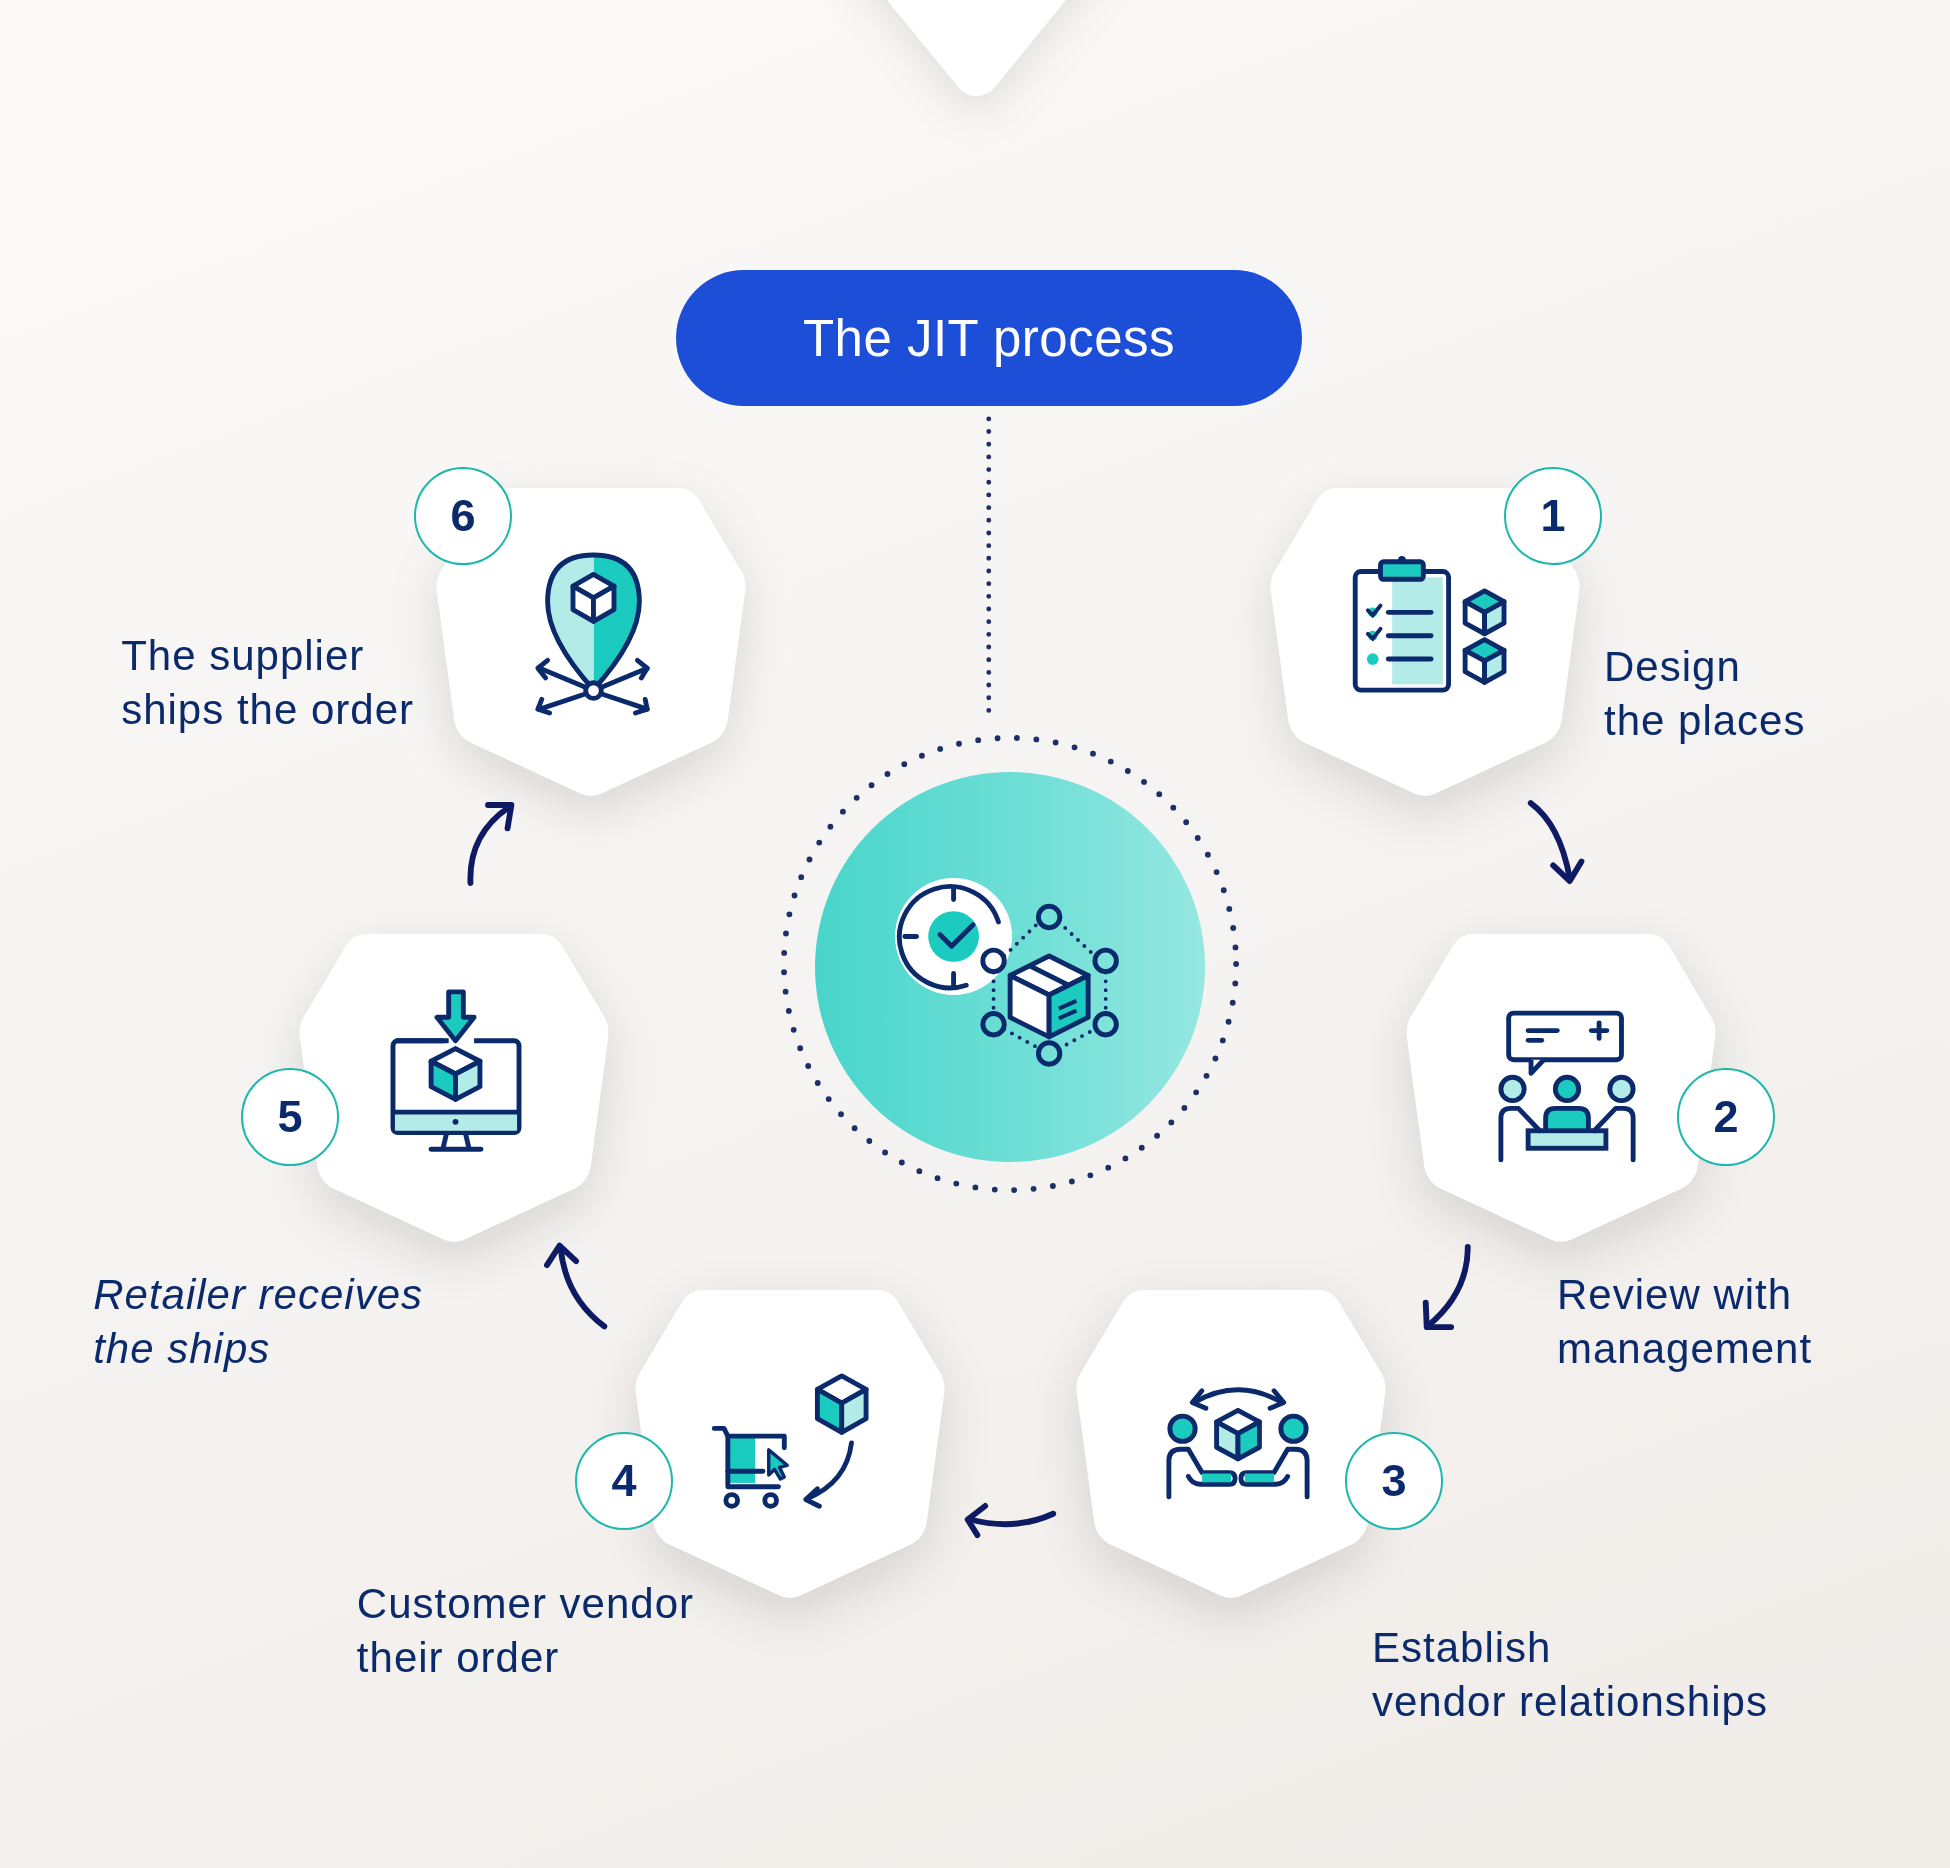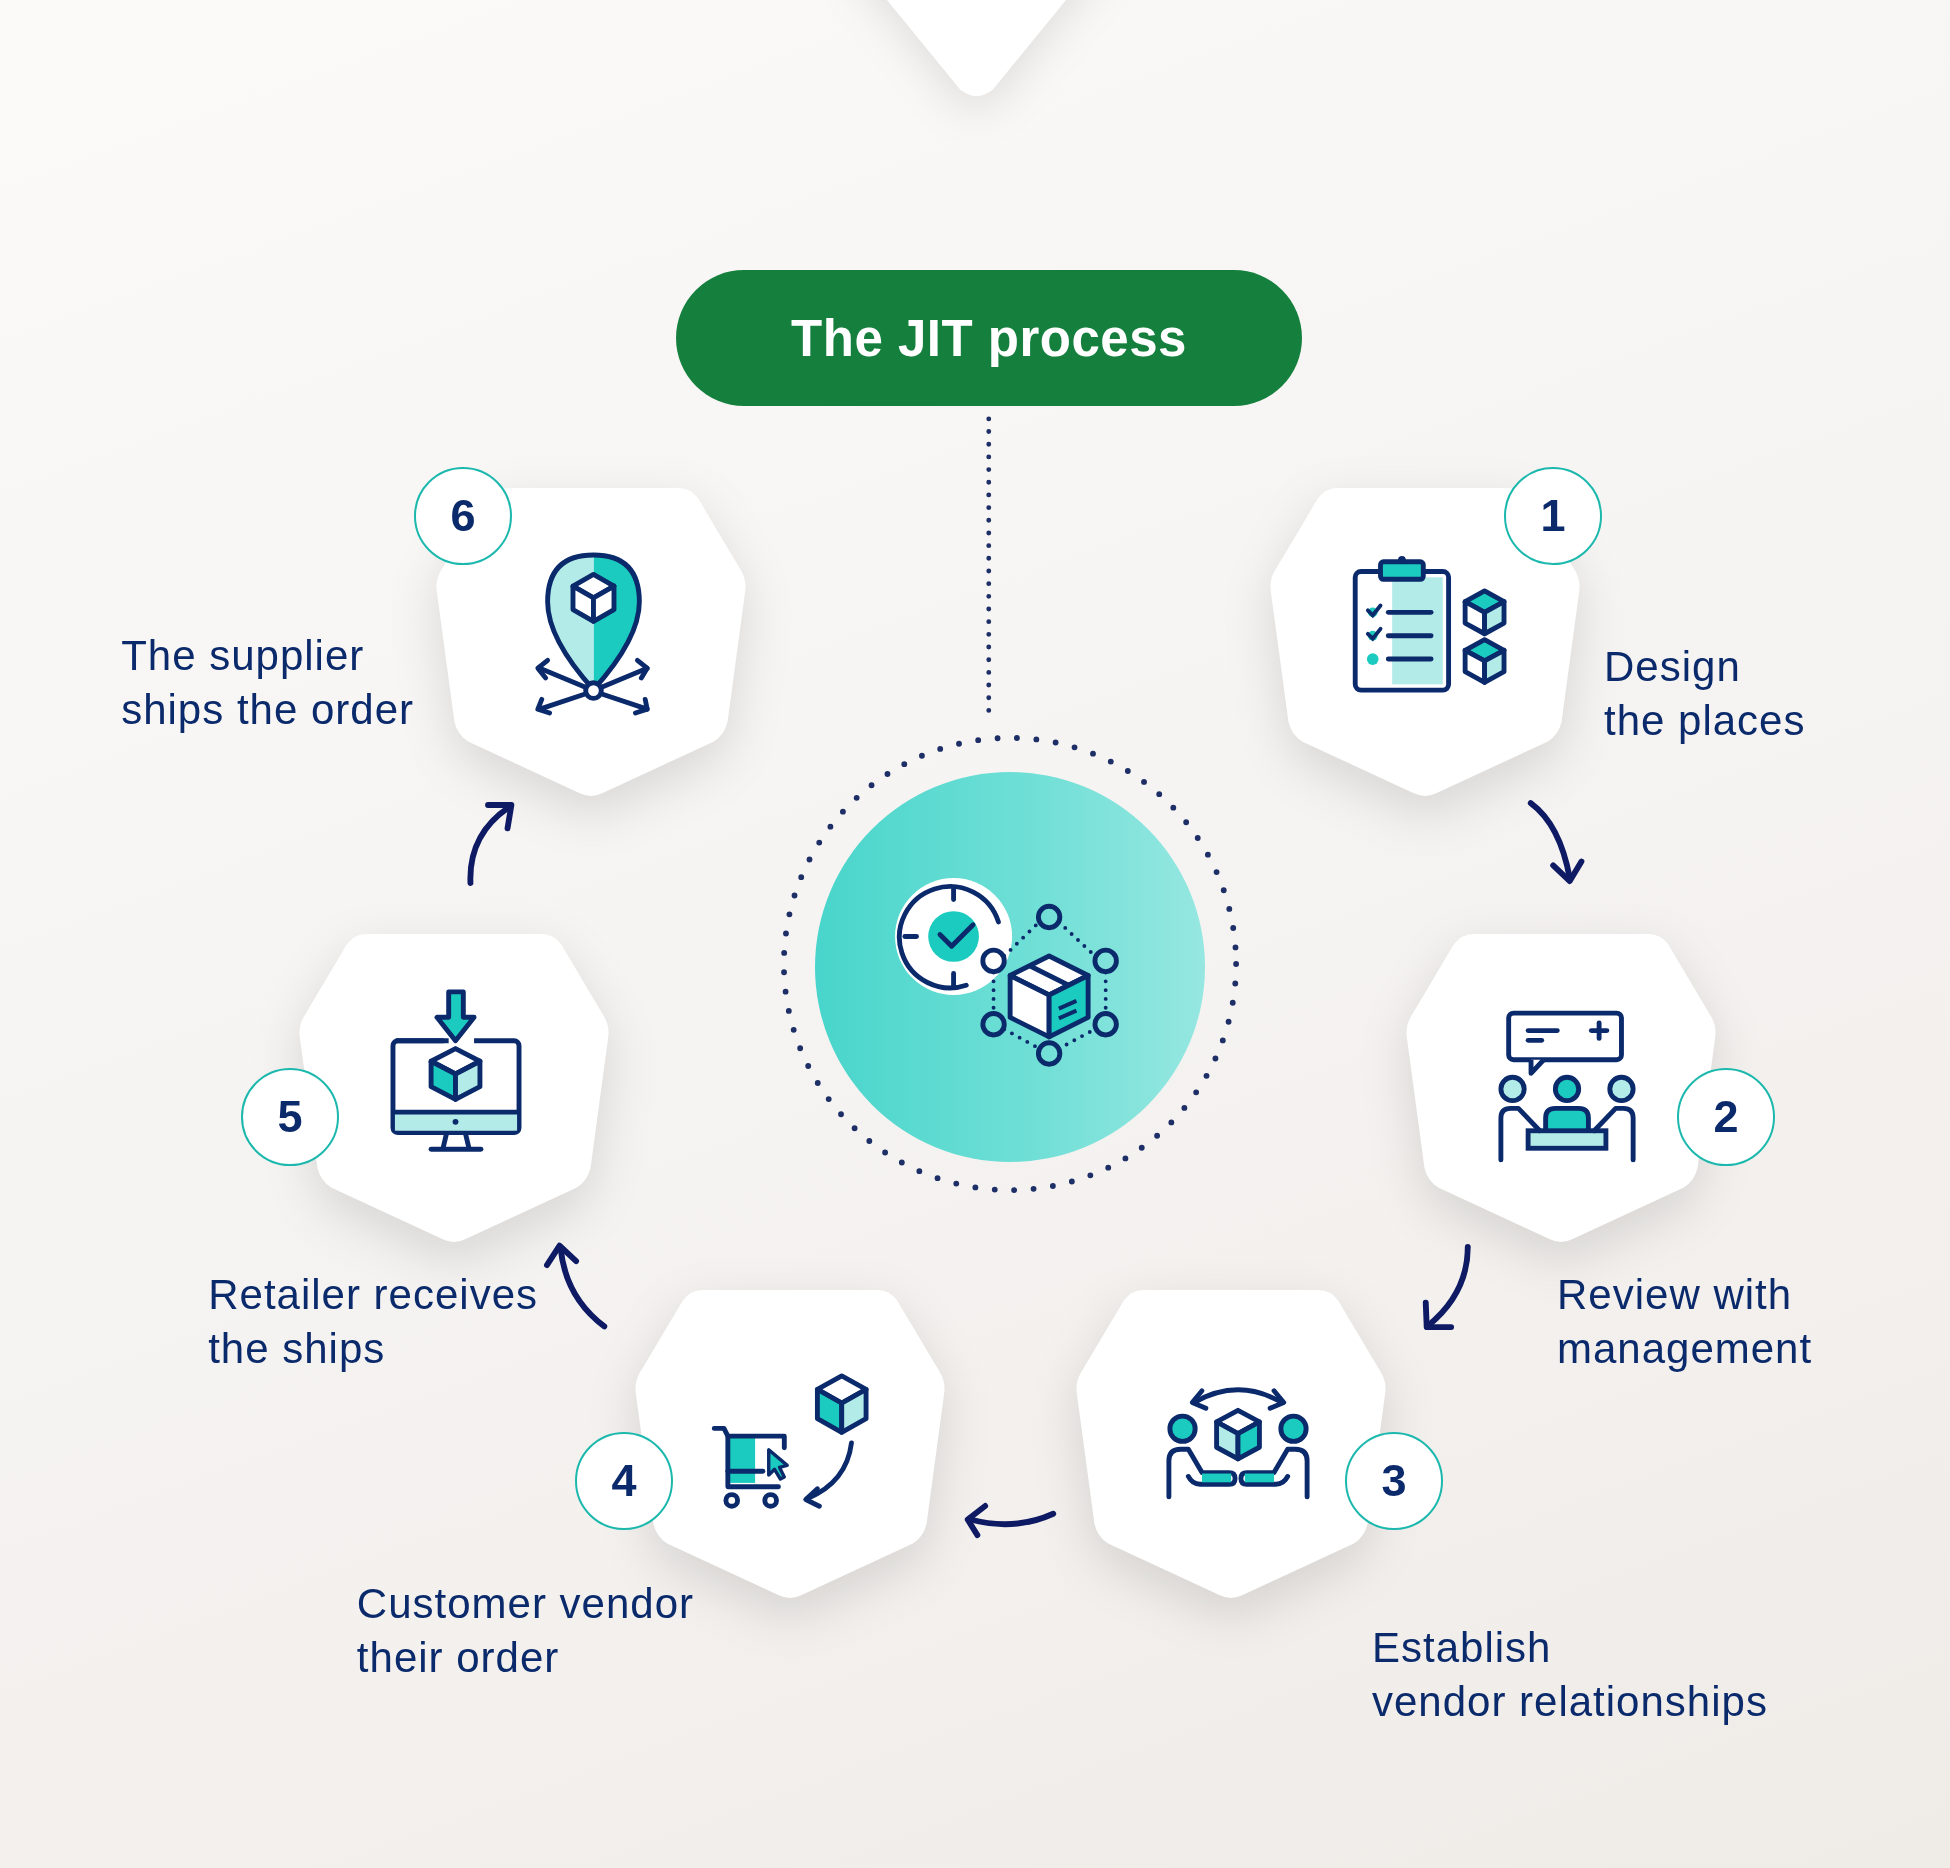--- a/index.html
+++ b/index.html
@@ -9,23 +9,23 @@
     font-family: "Liberation Sans", "DejaVu Sans", sans-serif;
     color: #0b2a6b;
   }
   .abs { position: absolute; }
   .top-hex {
     position: absolute; left: 759px; top: -254px; width: 435px; height: 351px;
     filter: drop-shadow(0 13.7px 21.5px rgba(0,0,0,0.10));
   }
   .pill {
     position: absolute; left: 676px; top: 270px; width: 626px; height: 136px;
-    border-radius: 68px; background: #15803d;
+    border-radius: 68px; background: #1d4ed8;
     display: flex; align-items: center; justify-content: center;
-    color: #ffffff; font-weight: bold; font-size: 51px; letter-spacing: 0.5px;
+    color: #ffffff; font-weight: normal; font-size: 51px; letter-spacing: 0.5px;
   }
   .center-ring {
     position: absolute; left: 780px; top: 734px; width: 460px; height: 460px;
   }
   .center-disc {
     position: absolute; left: 815px; top: 772px; width: 390px; height: 390px;
     border-radius: 50%;
     background: linear-gradient(90deg, #48d5cb 0%, #6fdfd6 55%, #96e7e1 100%);
   }
   .center-icon { position: absolute; left: 893px; top: 878px; width: 244px; height: 195px; }
@@ -229,21 +229,21 @@
     <polyline points="77,148 81,165" fill="none" stroke="#0b2a6b" stroke-width="5"></polyline>
     <line x1="42" y1="165" x2="93" y2="165" stroke="#0b2a6b" stroke-width="5" stroke-linecap="round"></line>
     <polygon points="60,4 75,4 75,30 86,30 67,54 48,30 60,30" fill="#1ccbbf" stroke="#0b2a6b" stroke-width="5" stroke-linejoin="round"></polygon>
     <g stroke="#0b2a6b" stroke-width="5" stroke-linejoin="round">
       <polygon points="67,62 92,75 67,88 42,75" fill="#ffffff"></polygon>
       <polygon points="42,75 67,88 67,114 42,101" fill="#1ccbbf"></polygon>
       <polygon points="67,88 92,75 92,101 67,114" fill="#b2ebe7"></polygon>
     </g>
   </svg>
   <div class="badge" style="left:241px;top:1068px;">5</div>
-  <div class="label right" style="right:1412px;top:1268px;">
+  <div class="label right" style="right:1527px;top:1268px;font-style:italic;">
     <span>Retailer receives</span>
     <span>the ships</span>
   </div>
 </div>
 
 <div>
   <svg class="hex" style="left:435px;top:483px;" viewBox="0 0 320 322">
     <path d="M70,5 L250,5 Q262,5 270,16 L314,90 Q320,100 318,112 L300,245 Q297,258 286,265 L172,318 Q160,324 148,318 L34,265 Q23,258 20,245 L2,112 Q0,100 6,90 L50,16 Q58,5 70,5 Z" fill="#ffffff"></path>
   </svg>
   <svg class="hex-icon" style="left:532px;top:551px;width:122px;height:166px;" viewBox="0 0 125 170">

